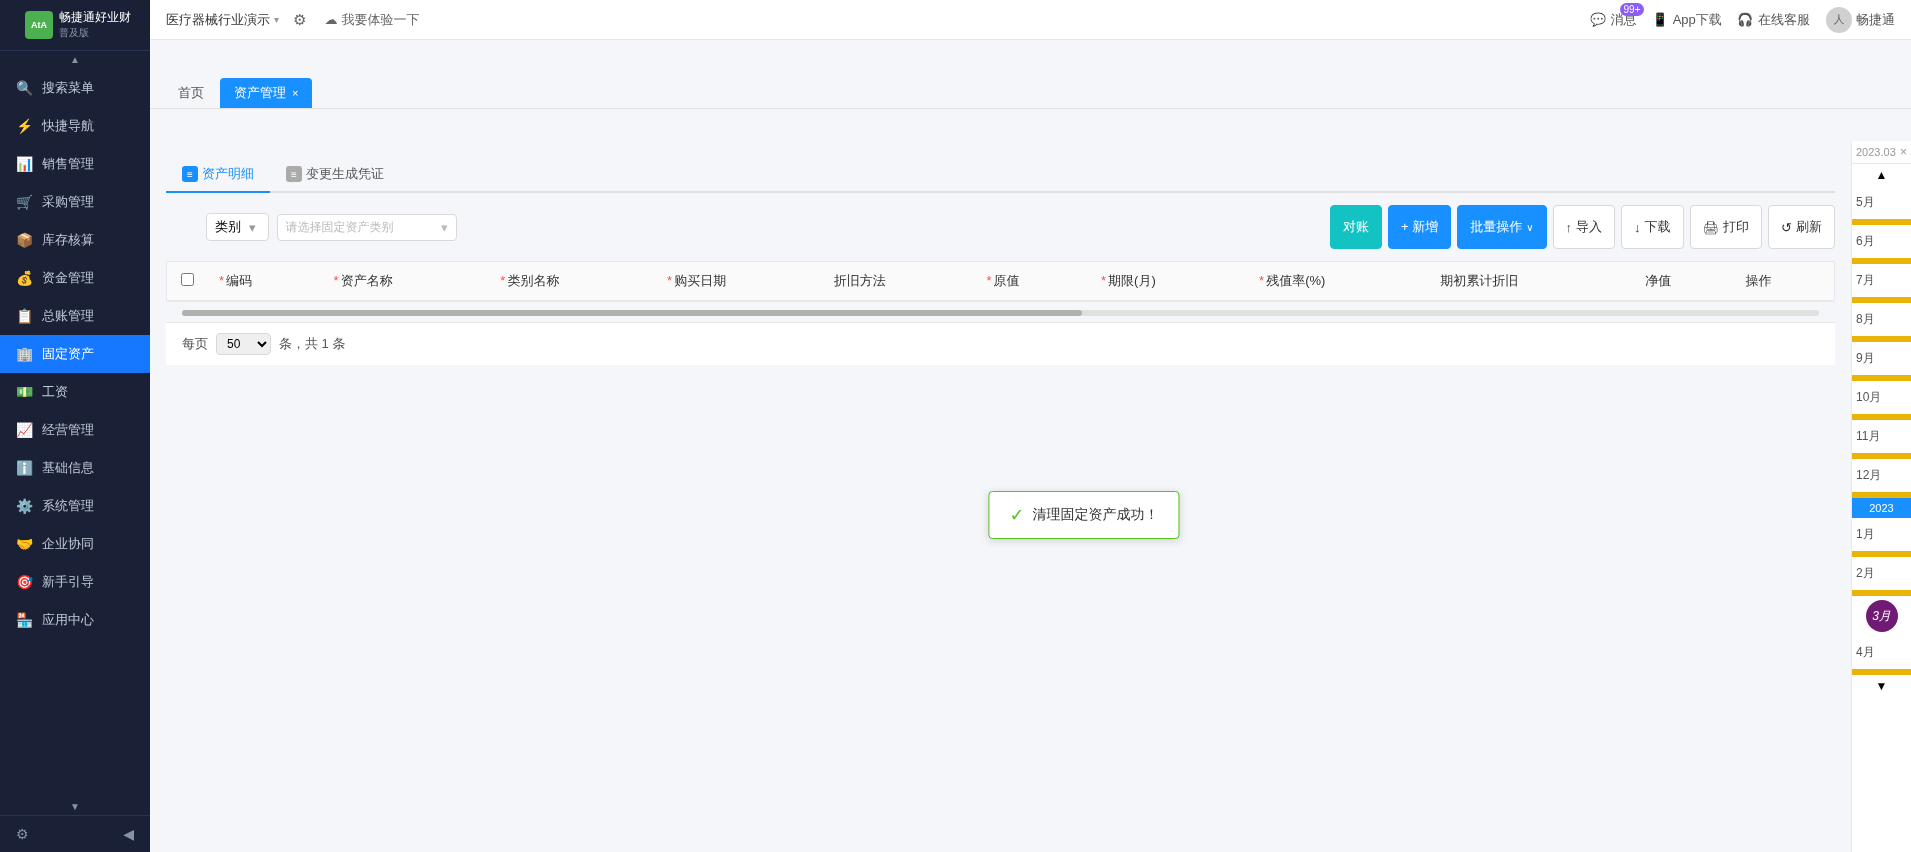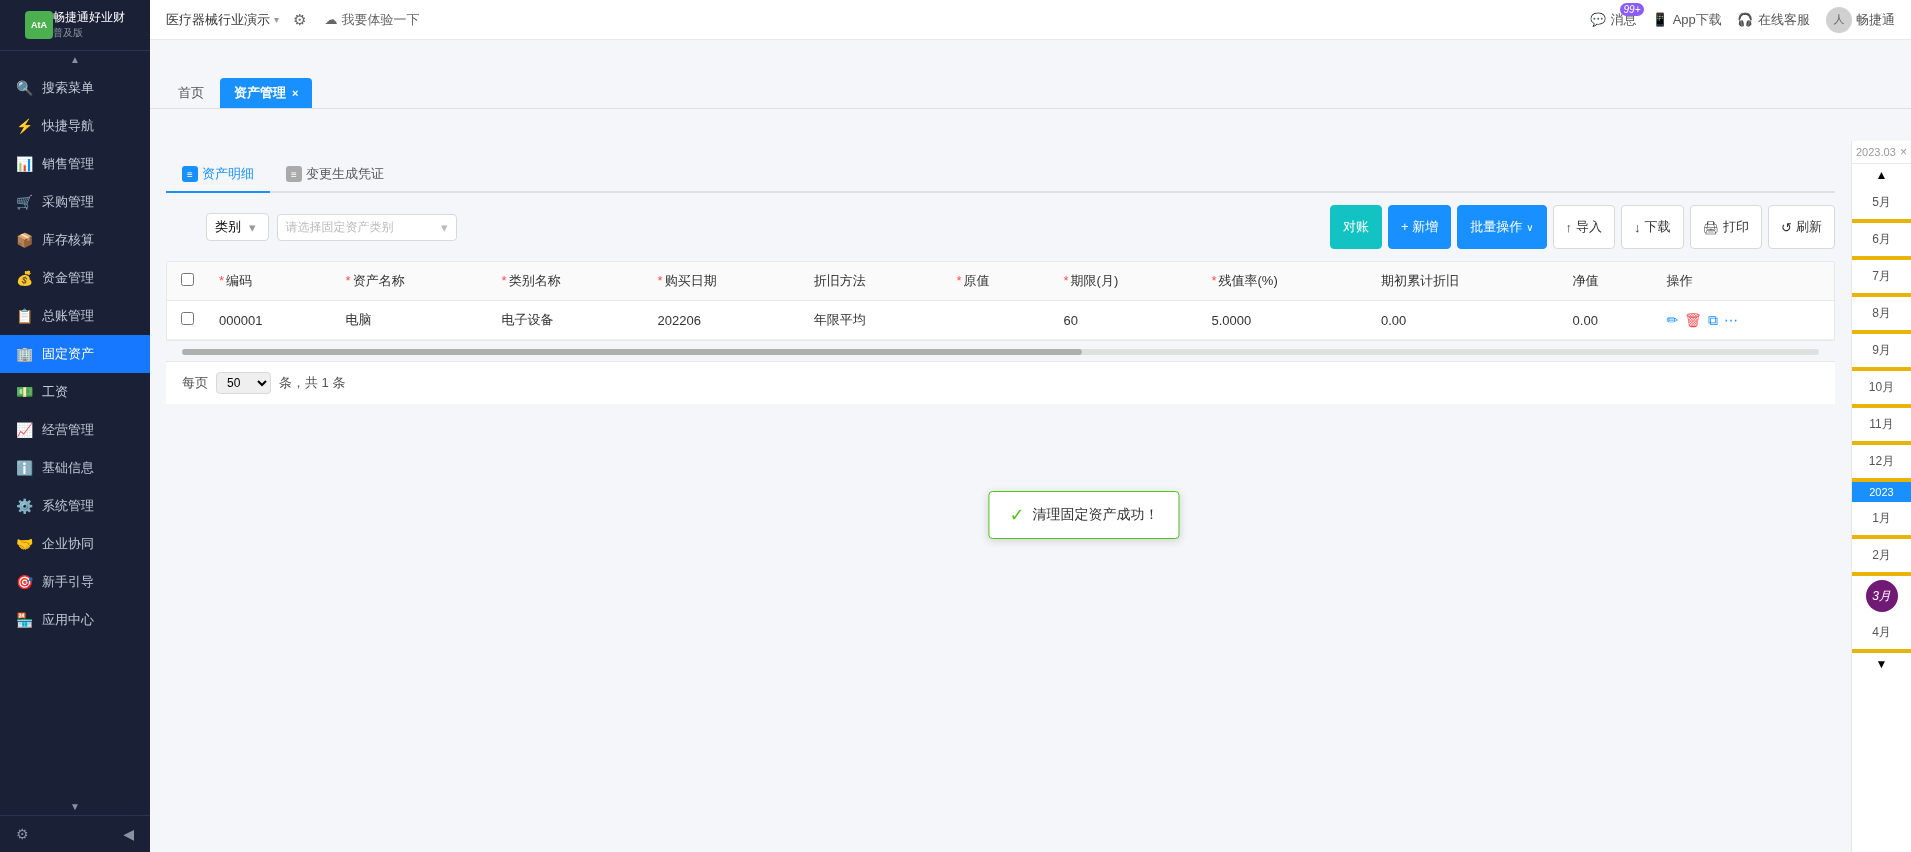--- a/index.html
+++ b/index.html
@@ -1,21 +1,21 @@
 <!DOCTYPE html>
 <html><head>
   <meta charset="utf-8">
   <style>
     * { box-sizing: border-box; margin: 0; padding: 0; }
     body { font-family: 'Microsoft YaHei', Arial, sans-serif; font-size: 13px; background: #f0f2f5; display: flex; height: 852px; overflow: hidden; }
 
     
     .sidebar { width: 150px; background: #1a2035; color: #c0c9d8; display: flex; flex-direction: column; height: 100%; flex-shrink: 0; }
     .sidebar-header { padding: 10px 12px; border-bottom: 1px solid #2a3350; }
-    .sidebar-logo { display: flex; align-items: center; gap: 0; padding-left: 13px; }
+    .sidebar-logo { display: flex; align-items: center; gap: 6px; padding-left: 13px; }
     .sidebar-logo-icon { width: 28px; height: 28px; background: #4caf50; border-radius: 4px; display: flex; align-items: center; justify-content: center; color: white; font-size: 11px; font-weight: bold; }
     .sidebar-logo-text { font-size: 12px; color: #fff; line-height: 1.3; }
     .sidebar-logo-sub { font-size: 10px; color: #8892a4; }
     .sidebar-nav { flex: 1; overflow: hidden; }
     .sidebar-item { display: flex; align-items: center; gap: 8px; padding: 10px 16px; cursor: pointer; color: #c0c9d8; font-size: 13px; }
     .sidebar-item.active { background: #1677ff; color: #fff; }
     .sidebar-item-icon { width: 18px; height: 18px; display: flex; align-items: center; justify-content: center; font-size: 14px; }
     .sidebar-footer { padding: 10px 16px; border-top: 1px solid #2a3350; display: flex; align-items: center; justify-content: space-between; }
     .sidebar-footer-icon { color: #8892a4; cursor: pointer; font-size: 14px; }
 
@@ -23,27 +23,27 @@
     .main { flex: 1; display: flex; flex-direction: column; overflow: hidden; background: #f5f6fa; gap: 32px; }
 
     
     .top-header { background: #fff; height: 40px; display: flex; align-items: center; padding: 0 16px; border-bottom: 1px solid #e8e8e8; gap: 10px; }
     .company-selector { display: flex; align-items: center; gap: 4px; font-size: 13px; color: #333; cursor: pointer; }
     .company-selector-arrow { color: #999; font-size: 10px; }
     .settings-icon { color: #666; font-size: 15px; cursor: pointer; margin-left: 4px; }
     .experience-btn { display: flex; align-items: center; gap: 4px; color: #666; font-size: 13px; cursor: pointer; margin-left: 8px; }
     .header-right { margin-left: auto; display: flex; align-items: center; gap: 16px; }
     .header-right-item { display: flex; align-items: center; gap: 4px; color: #555; font-size: 13px; cursor: pointer; position: relative; }
-    .badge { background: #8b5cf6; color: #fff; border-radius: 10px; font-size: 10px; padding: 1px 4px; position: absolute; top: -8px; right: -8px; font-style: italic; }
+    .badge { background: #8b5cf6; color: #fff; border-radius: 10px; font-size: 10px; padding: 1px 4px; position: absolute; top: -8px; right: -8px; }
     .avatar { width: 26px; height: 26px; background: #d0d0d0; border-radius: 50%; display: flex; align-items: center; justify-content: center; font-size: 11px; color: #666; }
 
     
     .tab-bar { background: #f5f6fa; padding: 6px 16px 0; display: flex; gap: 4px; border-bottom: 1px solid #e0e0e0; }
     .tab-home { padding: 6px 12px; color: #555; font-size: 13px; cursor: pointer; }
-    .tab-item { display: flex; align-items: center; gap: 6px; padding: 6px 14px; background: #1890ff; color: #fff; border-radius: 4px 4px 0 0; font-size: 13px; cursor: pointer; font-weight: bold; }
+    .tab-item { display: flex; align-items: center; gap: 6px; padding: 6px 14px; background: #1890ff; color: #fff; border-radius: 4px 4px 0 0; font-size: 13px; cursor: pointer; }
     .tab-close { font-size: 11px; cursor: pointer; }
 
     
     .content { flex: 1; display: flex; overflow: hidden; }
     .content-main { flex: 1; padding: 16px; overflow: auto; }
 
     
     .sub-tabs { display: flex; gap: 0; margin-bottom: 12px; border-bottom: 2px solid #e0e0e0; }
     .sub-tab { display: flex; align-items: center; gap: 4px; padding: 8px 16px; font-size: 13px; color: #555; cursor: pointer; border-bottom: 2px solid transparent; margin-bottom: -2px; }
     .sub-tab.active { color: #1890ff; border-bottom: 2px solid #1890ff; }
@@ -86,21 +86,21 @@
     .pagination { padding: 10px 16px; border-top: 1px solid #e8e8e8; background: #fff; display: flex; align-items: center; gap: 8px; font-size: 13px; color: #555; }
     .page-select { border: 1px solid #d9d9d9; border-radius: 4px; padding: 2px 6px; font-size: 12px; }
 
     
     .scroll-bar-wrap { padding: 6px 16px; background: #f5f6fa; }
     .scroll-bar-track { height: 6px; background: #e0e0e0; border-radius: 3px; }
     .scroll-bar-thumb { height: 6px; background: #b0b0b0; border-radius: 3px; width: 55%; }
 
     
     .right-panel { width: 60px; background: #fff; border-left: 1px solid #e8e8e8; display: flex; flex-direction: column; align-items: center; font-size: 12px; overflow-y: auto; }
-    .date-item { width: 100%; padding: 8px 4px; text-align: center; color: #555; cursor: pointer; border-bottom: 4px solid #eab308; }
+    .date-item { width: 100%; padding: 8px 4px; text-align: left; color: #555; cursor: pointer; border-bottom: 6px solid #eab308; }
     .right-panel-close { display: flex; align-items: center; justify-content: space-between; padding: 4px; border-bottom: 1px solid #e8e8e8; width: 100%; }
   </style>
 </head>
 <body>
 
 <div class="sidebar">
   <div class="sidebar-header">
     <div class="sidebar-logo">
       <div class="sidebar-logo-icon">
         <span style="font-size:9px;font-weight:bold;color:#fff;">AtA</span>
@@ -294,43 +294,20 @@
                 <th><span>折旧方法</span></th>
                 <th><span class="required">*</span><span>原值</span></th>
                 <th><span class="required">*</span><span>期限(月)</span></th>
                 <th><span class="required">*</span><span>残值率(%)</span></th>
                 <th><span>期初累计折旧</span></th>
                 <th><span>净值</span></th>
                 <th><span>操作</span></th>
               </tr>
             </thead>
             <tbody>
-              <tr>
-                <td class="checkbox-cell">
-                  <input type="checkbox" style="">
-                </td>
-                <td>000001</td>
-                <td>电脑</td>
-                <td>电子设备</td>
-                <td>202206</td>
-                <td>年限平均</td>
-                <td></td>
-                <td>60</td>
-                <td>5.0000</td>
-                <td>0.00</td>
-                <td>0.00</td>
-                <td>
-                  <div class="actions">
-                    <span class="action-btn" title="编辑">✏</span>
-                    <span class="action-btn red" title="删除">🗑</span>
-                    <span class="action-btn" title="复制">⧉</span>
-                    <span class="action-btn" title="更多">⋯</span>
-                  </div>
-                </td>
-              </tr>
             </tbody>
           </table>
         </div>
 
         <div class="toast" style="top:230px;left:55%;transform:translate(-50%,0);">
           <span class="toast-icon">✓</span>
           <span class="toast-text">清理固定资产成功！</span>
         </div>
       </div>
 

